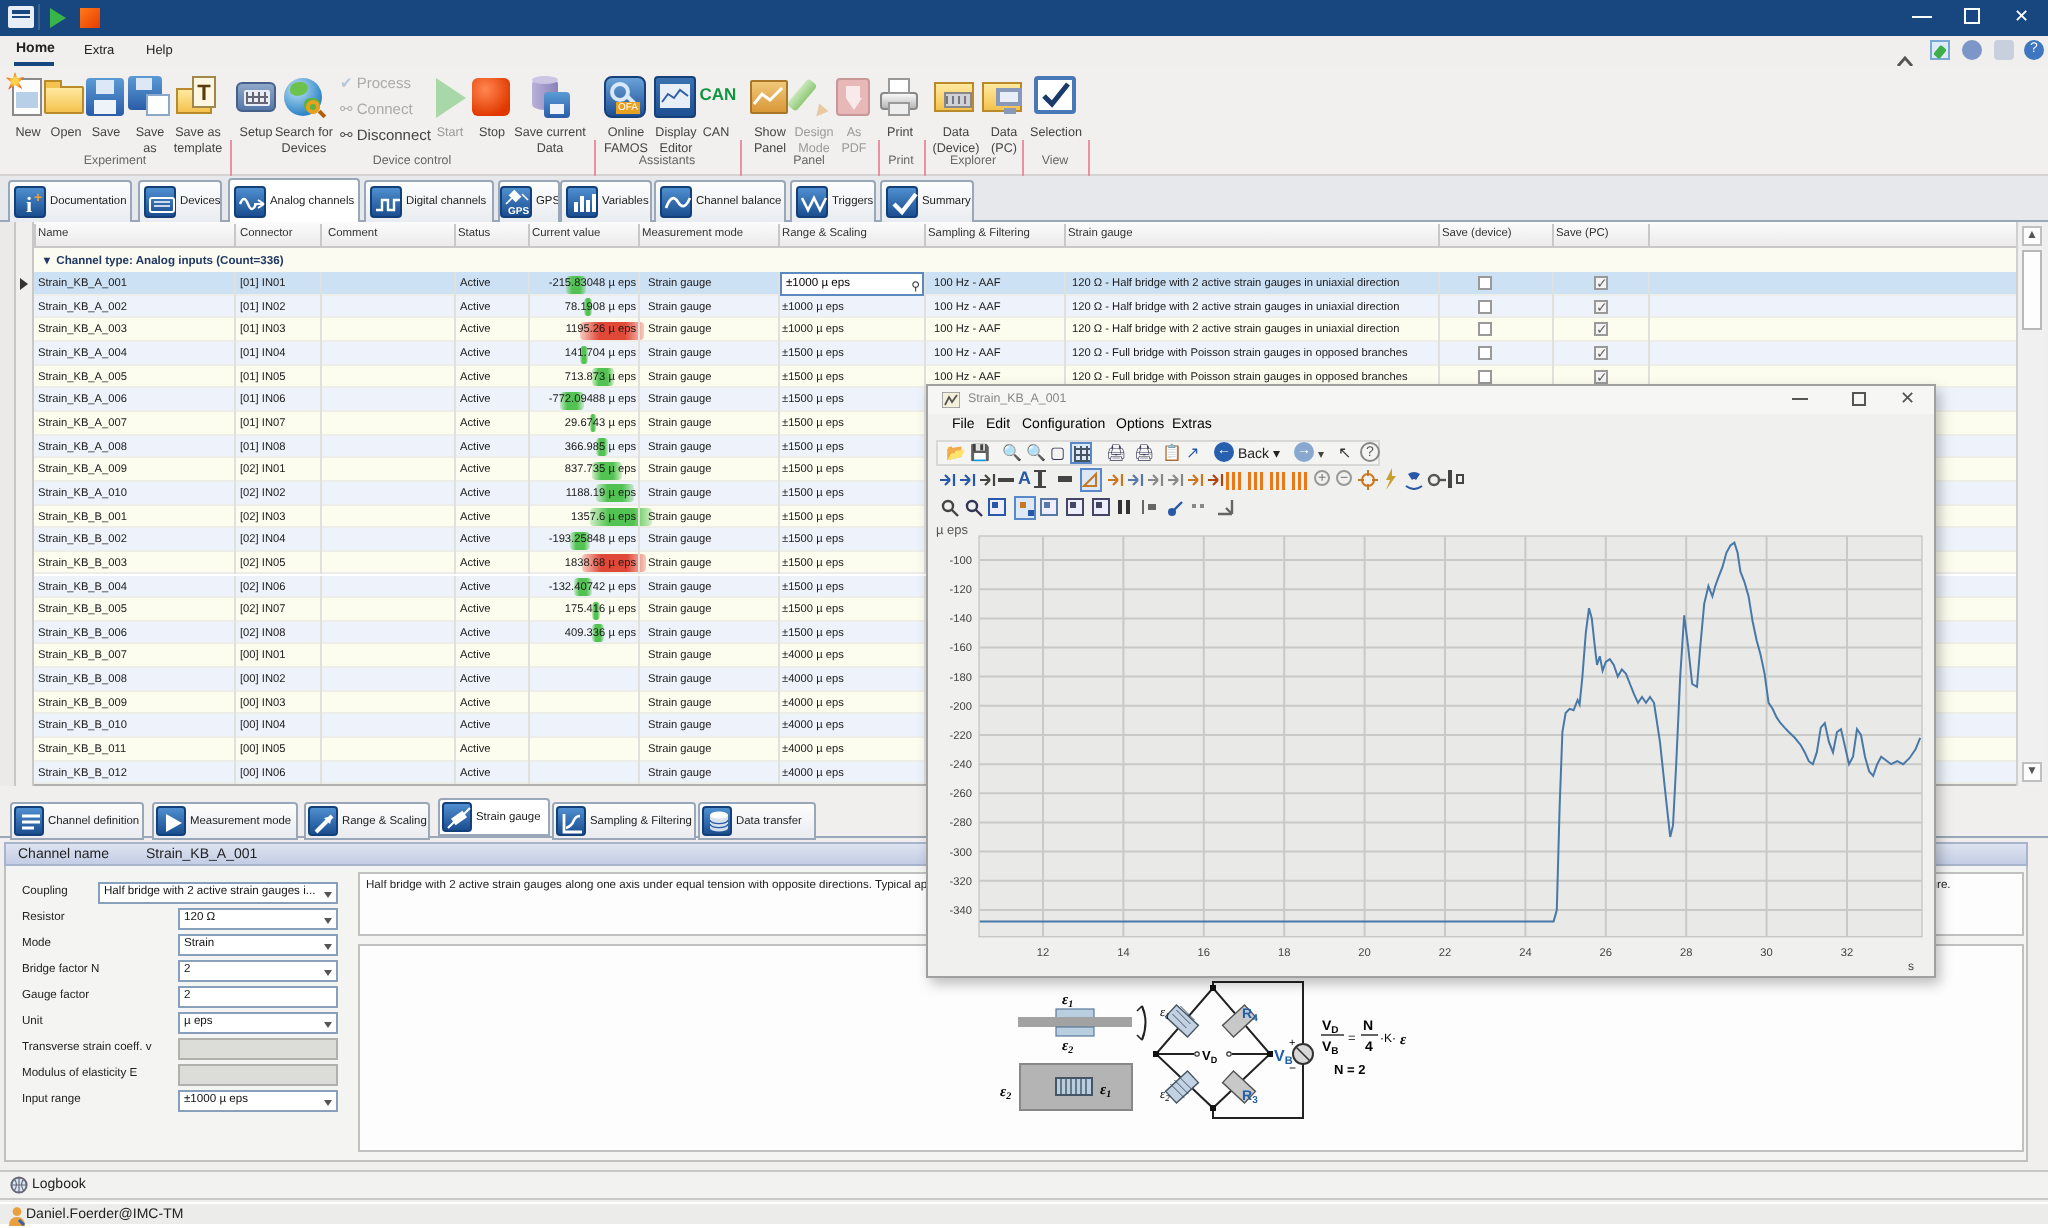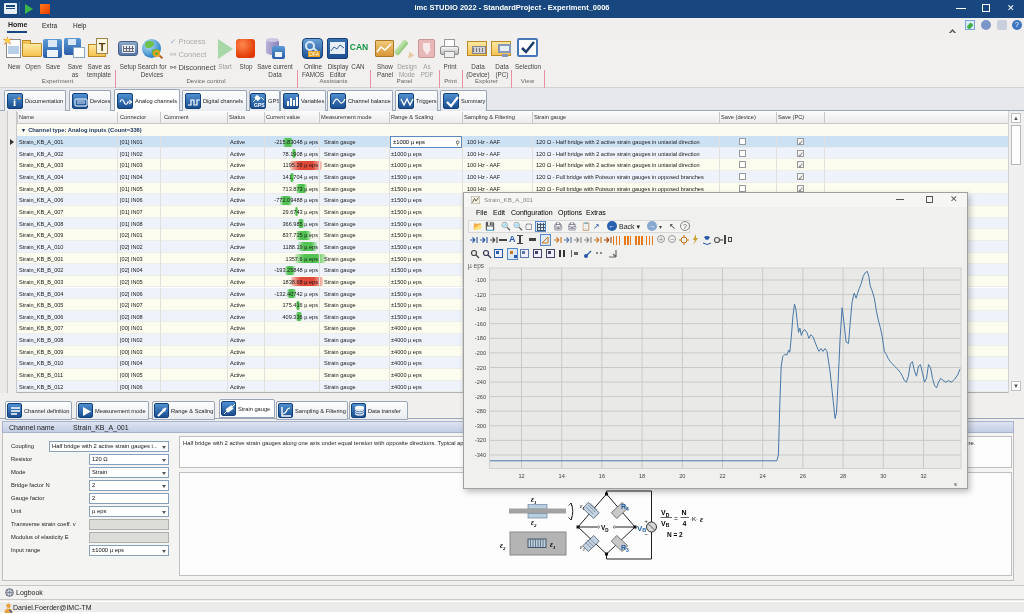--- a/index.html
+++ b/index.html
@@ -25,21 +25,20 @@
 </style></head><body>
 <div id="app">
 
 <div class="abs" style="left:0;top:0;width:1024px;height:18px;background:#17477e;">
  <div class="abs" style="left:4px;top:3px;width:13px;height:11px;background:#e8eef5;border-radius:1px;"></div>
  <div class="abs" style="left:6px;top:5px;width:9px;height:2px;background:#17477e;"></div>
  <div class="abs" style="left:6px;top:8px;width:9px;height:1px;background:#17477e;"></div>
  <div class="abs" style="left:19px;top:2px;width:1px;height:13px;background:#3a6294;"></div>
  <div class="abs" style="left:25px;top:4px;width:0;height:0;border-top:5px solid transparent;border-bottom:5px solid transparent;border-left:8px solid #39b54a;"></div>
  <div class="abs" style="left:40px;top:4px;width:10px;height:10px;background:linear-gradient(135deg,#ff7a1a,#e83c00);"></div>
- <div class="abs" style="left:0;top:3px;width:1024px;text-align:center;color:#fff;font-size:7.5px;font-weight:bold;">imc STUDIO 2022 - StandardProject - Experiment_0006</div>
  <div class="tb-btn" style="left:956px;top:8px;width:10px;height:1px;background:#fff;"></div>
  <div class="tb-btn" style="left:982px;top:4px;width:8px;height:8px;border:1px solid #fff;"></div>
  <div class="tb-btn" style="left:1007px;top:4px;font-size:9px;line-height:9px;">✕</div>
 </div>
 
 <div class="abs" style="left:0;top:18px;width:1024px;height:15px;background:#f0efee;">
  <div class="abs menu-it" style="left:8px;top:3px;font-weight:bold;">Home</div>
  <div class="abs" style="left:7px;top:13px;width:20px;height:2px;background:#17477e;"></div>
  <div class="abs menu-it" style="left:42px;top:4px;font-size:6.5px;">Extra</div>
  <div class="abs menu-it" style="left:73px;top:4px;font-size:6.5px;">Help</div>

